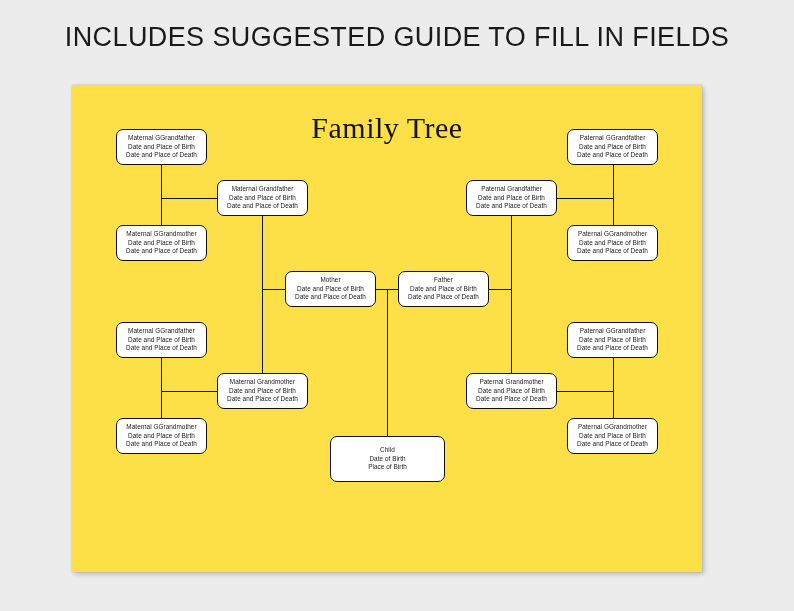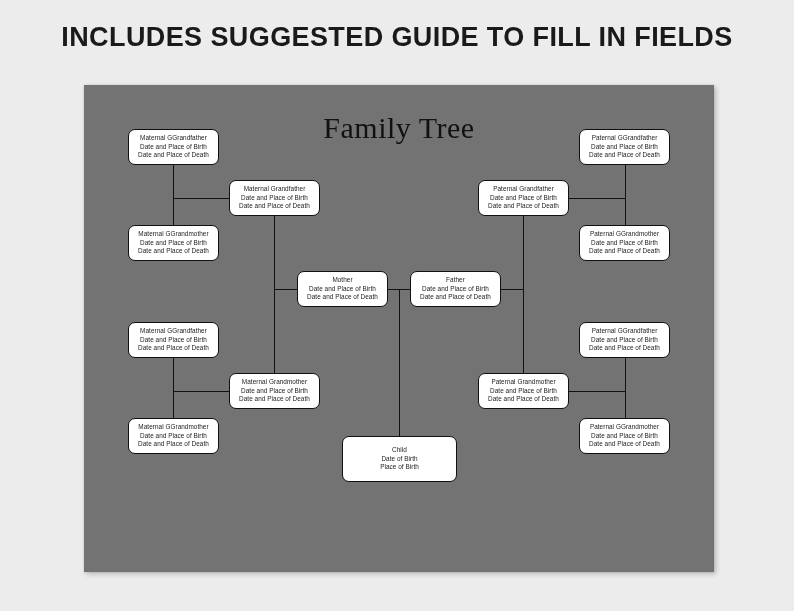--- a/index.html
+++ b/index.html
@@ -21,30 +21,30 @@
   #banner-title {
     position: absolute;
     left: 0;
     top: 22px;
     width: 794px;
     text-align: center;
     font-family: "Liberation Sans", sans-serif;
     font-size: 27px;
     letter-spacing: 0.4px;
     color: #1a1a1a;
-    font-weight: 700;
+    font-weight: 400;
     white-space: nowrap;
   }
   #sheet {
     position: absolute;
-    left: 84px;
+    left: 72px;
     top: 85px;
     width: 630px;
     height: 487px;
-    background: #737373;
+    background: #fde047;
     box-shadow: 2px 2px 5px rgba(0,0,0,0.22), 0 0 0 0.5px #d8d8d8;
   }
   #chart-title {
     position: absolute;
     left: 0;
     top: 26px;
     width: 630px;
     text-align: center;
     font-family: "Liberation Serif", serif;
     font-size: 30px;

